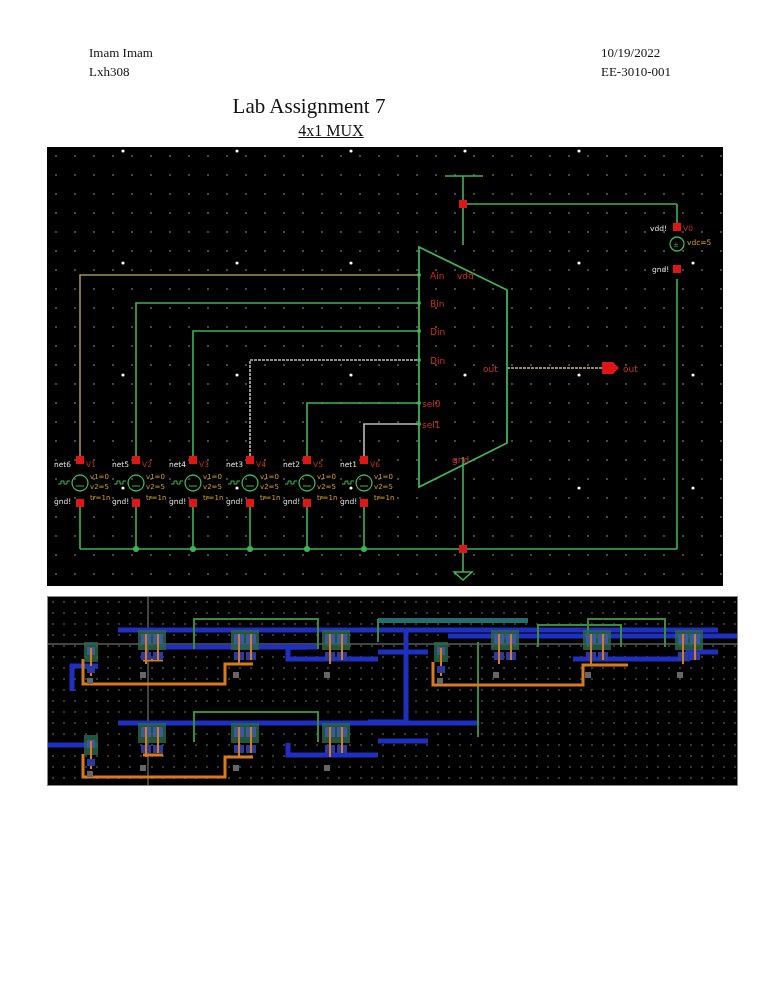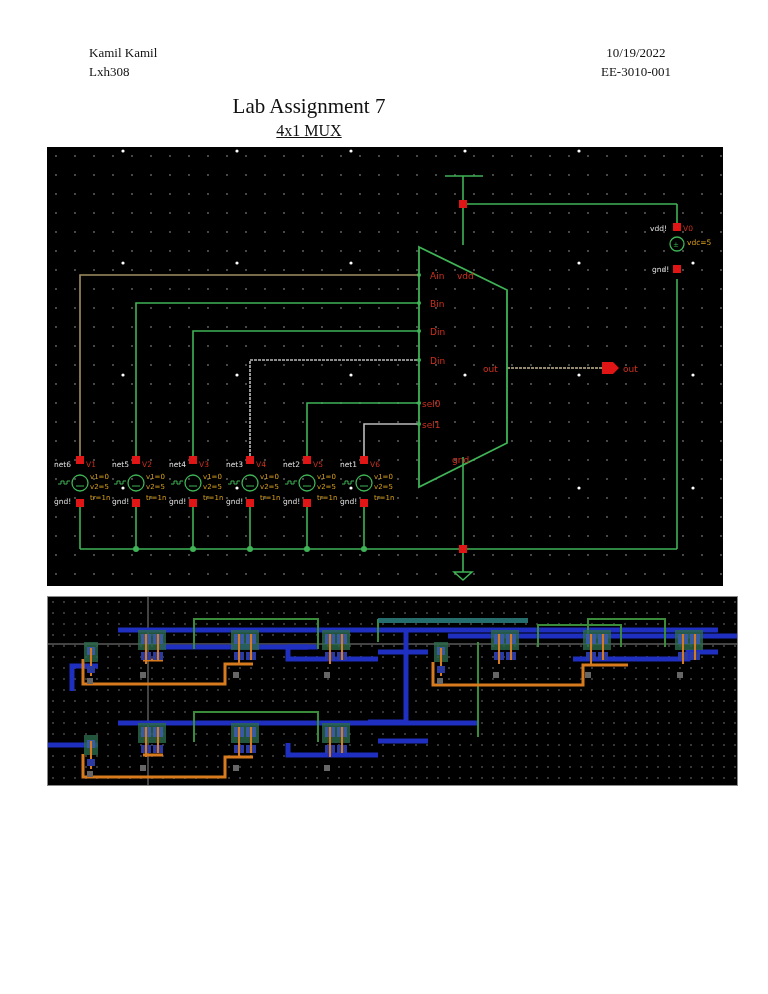--- a/index.html
+++ b/index.html
@@ -1,32 +1,32 @@
 <!DOCTYPE html>
 <html><head>
 <meta charset="utf-8">
 <style>
   html, body { margin:0; padding:0; background:#ffffff; }
   body { width:768px; height:994px; position:relative; overflow:hidden; font-family:"Liberation Serif", serif; color:#111; }
   .hdr { position:absolute; font-size:13px; line-height:19px; }
   .hdr-left { left:89px; top:43px; }
-  .hdr-right { right:97px; top:43px; text-align:center; }
+  .hdr-right { right:97px; top:43px; text-align:left; }
   .title { position:absolute; left:0; width:618px; text-align:center; }
   .title-main { top:94px; font-size:21px; }
-  .title-sub { top:122px; font-size:16px; text-decoration:underline; }
+  .title-sub { top:122px; font-size:16px; text-decoration:underline;padding-left:22px; }
   .fig { position:absolute; background:#000; overflow:hidden; }
   .fig-schem { left:47px; top:147px; width:676px; height:439px; }
   .fig-layout { left:47px; top:596px; width:691px; height:190px; border:1px solid #888; box-sizing:border-box; }
   svg text { font-family:"DejaVu Sans", sans-serif; }
 </style>
 </head>
 <body>
 
 <div class="hdr hdr-left">
-  <div>Kamil Kamil</div>
+  <div>Imam Imam</div>
   <div>Lxh308</div>
 </div>
 <div class="hdr hdr-right">
   <div>10/19/2022</div>
   <div>EE-3010-001</div>
 </div>
 
 <div class="title title-main">Lab Assignment 7</div>
 <div class="title title-sub">4x1 MUX</div>
 

